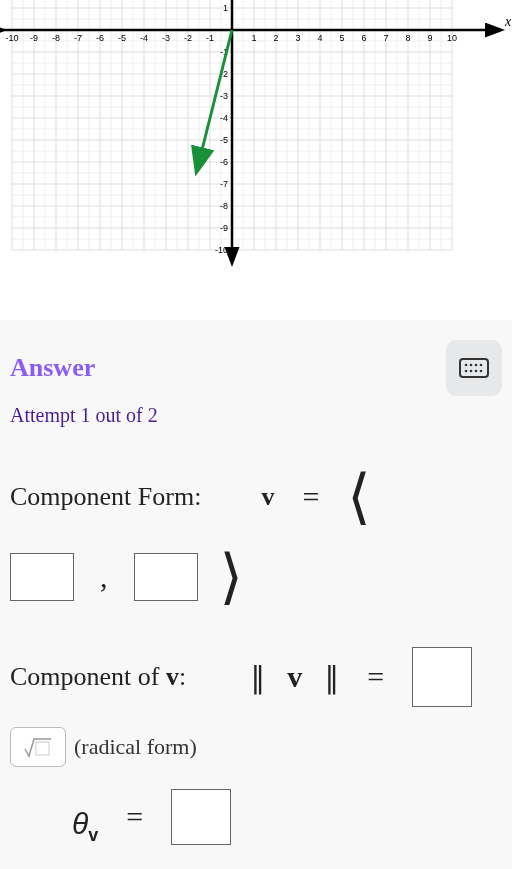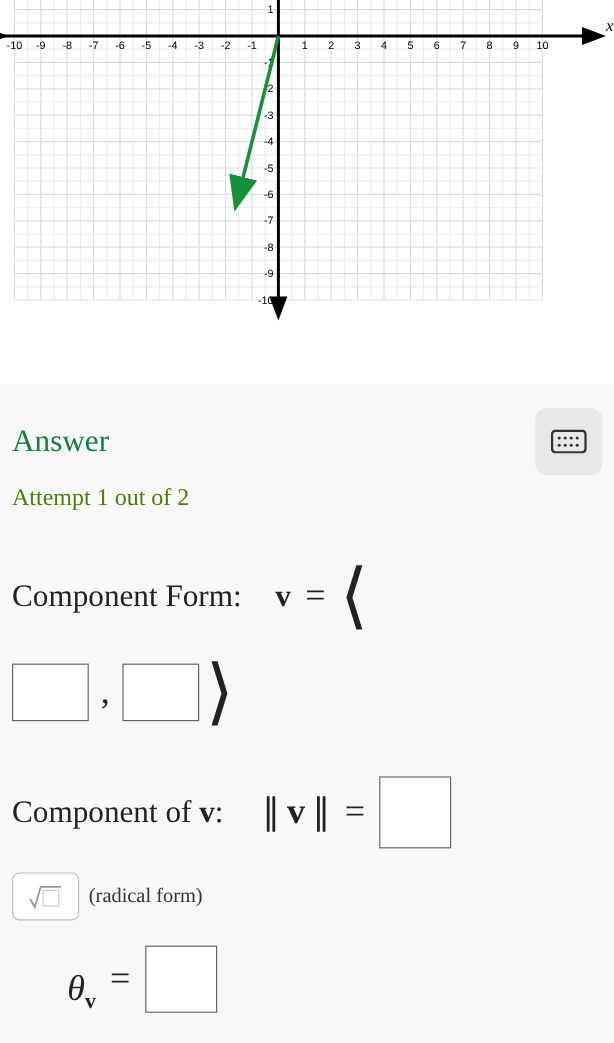--- a/index.html
+++ b/index.html
@@ -22,46 +22,46 @@
     margin-top: 40px;
   }
   .answer-header {
     display: flex;
     justify-content: space-between;
     align-items: center;
     margin-bottom: 8px;
   }
   .answer-title {
     font-size: 26px;
-    font-weight: normal;
-    color: #15803d;
+    font-weight: bold;
+    color: #8b5cf6;
   }
   .keypad-btn {
     width: 56px;
     height: 56px;
     background: #e7e8ea;
     border-radius: 10px;
     display: flex;
     align-items: center;
     justify-content: center;
     cursor: pointer;
   }
   .attempt-text {
-    color: #4d7c0f;
+    color: #4c1d95;
     font-size: 20px;
     margin-bottom: 40px;
   }
   .form-row {
     font-size: 26px;
     color: #222;
     margin: 30px 0 20px 0;
     display: flex;
     align-items: center;
     flex-wrap: wrap;
-    gap: 6px;
+    gap: 22px;
   }
   .math-v { font-weight: bold; font-family: 'Times New Roman', serif; }
   .input-box {
     border: 1.5px solid #666;
     background: #fff;
     height: 48px;
     width: 64px;
     font-size: 20px;
     padding: 4px;
     text-align: center;
@@ -92,25 +92,25 @@
     justify-content: center;
     font-size: 20px;
     color: #888;
     background: #fff;
     cursor: pointer;
     margin-right: 8px;
   }
   .radical-row {
     display: flex;
     align-items: center;
-    font-size: 17px;
+    font-size: 22px;
     margin: 20px 0;
   }
   .theta-sub {
-    font-family: Liberation Serif, serif;
+    font-family: Liberation Sans, sans-serif;
     font-style: italic;
     font-size: 30px;
     margin-top: 20px;
   }
   .theta-sub sub {
     font-weight: bold;
     font-style: normal;
     font-size: 18px;
   }
   .comma { font-size: 30px; margin: 0 4px; }

